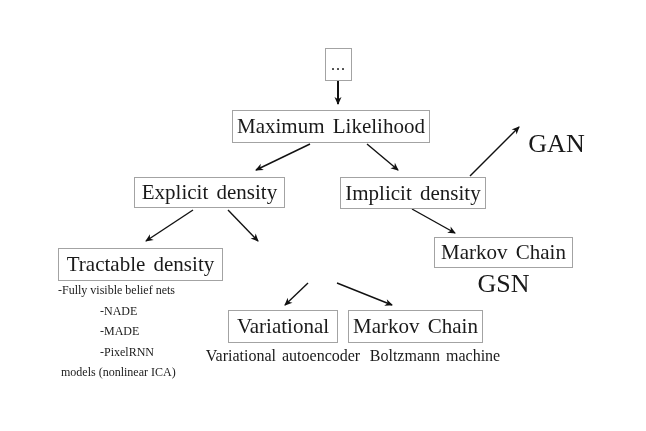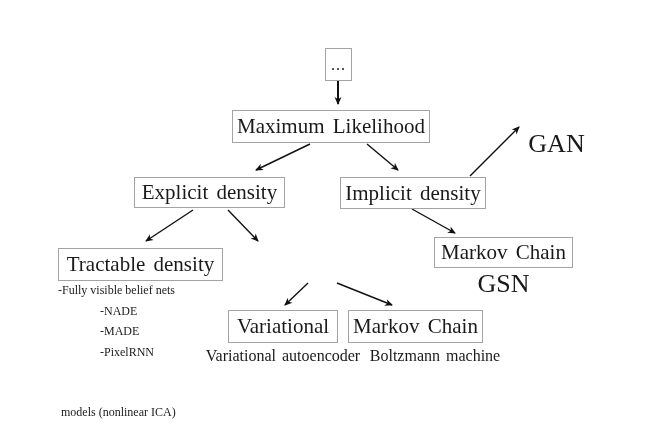--- a/index.html
+++ b/index.html
@@ -20,21 +20,21 @@
     position:absolute;text-align:center;white-space:nowrap;word-spacing:2px;
   }
   .caption.big{font-size:26px;}
   .caption.small{font-size:16px;}
   #tractable-list{
     position:absolute;left:58px;top:280px;font-size:12px;line-height:20.5px;
     white-space:nowrap;
   }
   #tractable-list .li{display:block;}
   #tractable-list .indent1{padding-left:6px;margin-left:36px;}
-  #tractable-list .indent2{padding-left:3px;margin-top:40px;}
+  #tractable-list .indent2{padding-left:3px;}
   svg.edges{position:absolute;left:0;top:0;pointer-events:none;}
   .edge{stroke:var(--arrow);stroke-width:1.4;fill:none;}
   .edge.thick{stroke-width:2;}
   #arrowhead path{fill:var(--arrow);}
 </style>
 </head>
 <body>
 
 <div id="stage">
 

